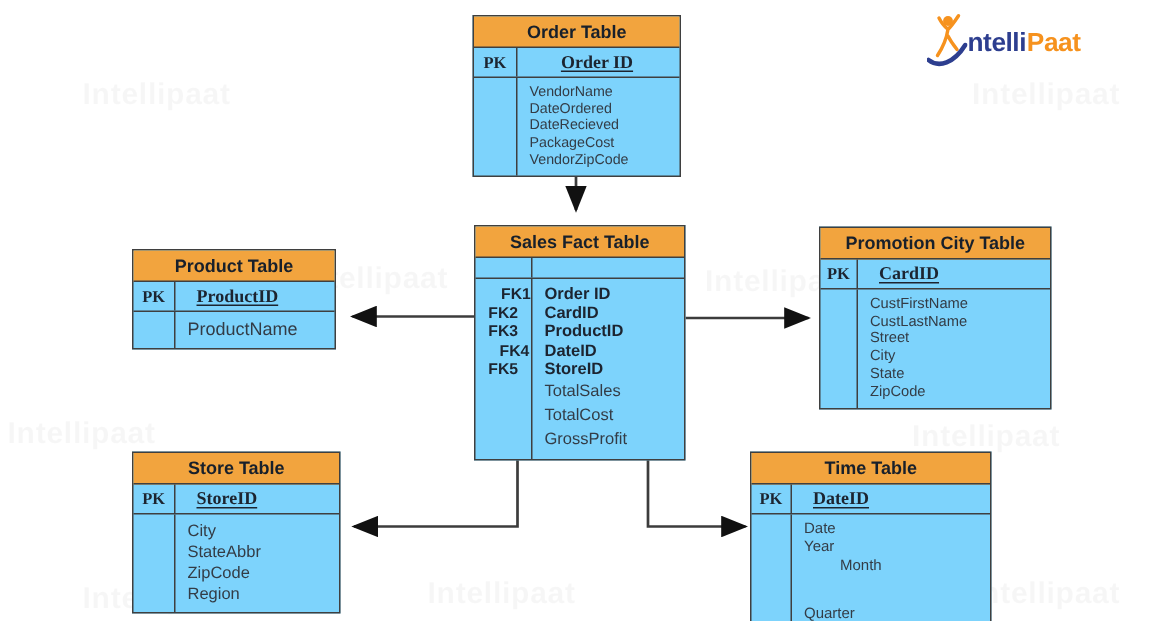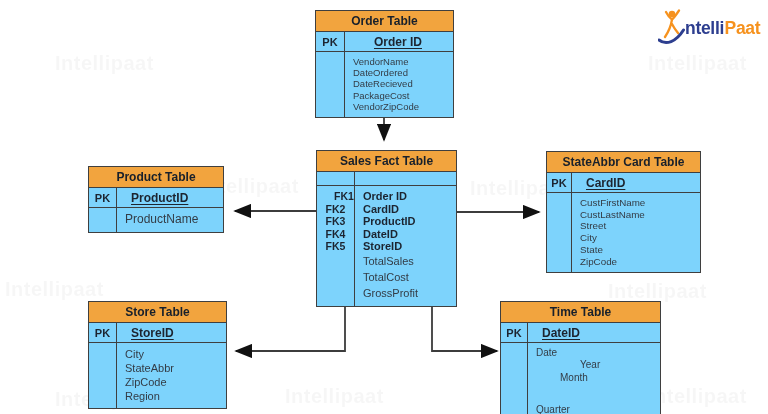--- a/index.html
+++ b/index.html
@@ -14,21 +14,21 @@
   }
   
   .db-table{
     position:absolute;border:1px solid #3f3f3f;background:#7dd3fc;color:#1c2430;
     box-sizing:border-box;display:flex;flex-direction:column;
   }
   .t-head{
     background:#f2a43e;border-bottom:1px solid #3f3f3f;text-align:center;
     font-weight:bold;font-size:12px;line-height:13px;padding:3.5px 2px;color:#18202b;
   }
-  .t-pkrow{display:flex;border-bottom:1px solid #3f3f3f;align-items:center;min-height:19px;}
+  .t-pkrow{display:flex;border-bottom:1px solid #3f3f3f;align-items:center;min-height:19px;font-family:Liberation Serif, serif;}
   .fact .t-pkrow{min-height:13px;}
   .t-key{
     border-right:1px solid #3f3f3f;align-self:stretch;flex-shrink:0;
     display:flex;align-items:center;justify-content:center;
     font-weight:bold;font-size:11px;
   }
   .t-pkfield{
     flex:1;font-weight:bold;font-size:12px;padding:2px 2px 2px 14px;
   }
   .t-pkfield.u{text-decoration:underline;text-underline-offset:2px;}
@@ -36,21 +36,21 @@
   .t-body{display:flex;flex:1;}
   .t-keycol{flex-direction:column;justify-content:flex-start;padding-top:4px;align-items:center;}
   .fk-key{font-weight:bold;font-size:10.5px;line-height:12.6px;}
   .t-fields{flex:1;padding:4px 2px 5px 8px;}
   .t-field{color:#333c46;}
   .t-field.b{font-weight:bold;color:#1c2430;}
   .t-field.measure{line-height:16px !important;}
   
   #connectors{position:absolute;left:0;top:0;pointer-events:none;}
   
-  .logo{position:absolute;left:658px;top:6px;display:flex;align-items:center;height:42px;}
+  .logo{position:absolute;left:618px;top:6px;display:flex;align-items:center;height:42px;}
   .logo-text{font-size:17.5px;font-weight:bold;letter-spacing:-0.3px;margin-top:2px;}
   .logo-blue{color:#2d3e8f;}
   .logo-orange{color:#f6921e;margin-left:0.5px;}
 </style>
 </head>
 <body>
 
 <div id="stage">
 
   <svg id="connectors" width="768" height="414" viewBox="0 0 768 414">
@@ -107,21 +107,21 @@
       <div class="t-head">Sales Fact Table</div>
       <div class="t-pkrow">
         <div class="t-key" style="width: 37px;"></div>
         <div class="t-pkfield"></div>
       </div>
       <div class="t-body">
         <div class="t-key t-keycol" style="width: 37px;">
           <div class="fk-key" style="line-height: 12.6px; margin-left: 17px;">FK1</div>
           <div class="fk-key" style="line-height: 12.6px;">FK2</div>
           <div class="fk-key" style="line-height: 12.6px;">FK3</div>
-          <div class="fk-key" style="line-height: 12.6px;">FK4</div>
+          <div class="fk-key" style="line-height: 12.6px; padding-left: 15px;">FK4</div>
           <div class="fk-key" style="line-height: 12.6px;">FK5</div>
         </div>
         <div class="t-fields">
           <div class="t-field b" style="font-size: 11px; line-height: 12.6px;">Order ID</div>
           <div class="t-field b" style="font-size: 11px; line-height: 12.6px;">CardID</div>
           <div class="t-field b" style="font-size: 11px; line-height: 12.6px;">ProductID</div>
           <div class="t-field b" style="font-size: 11px; line-height: 12.6px;">DateID</div>
           <div class="t-field b" style="font-size: 11px; line-height: 12.6px;">StoreID</div>
           <div class="t-field measure" style="font-size: 11px; line-height: 12.6px;">TotalSales</div>
           <div class="t-field measure" style="font-size: 11px; line-height: 12.6px;">TotalCost</div>
@@ -136,21 +136,21 @@
         <div class="t-pkfield u">ProductID</div>
       </div>
       <div class="t-body">
         <div class="t-key t-keycol" style="width: 27px;"></div>
         <div class="t-fields">
           <div class="t-field" style="font-size: 12px; line-height: 15px;">ProductName</div>
         </div>
       </div>
     </div>
     <div class="db-table" style="left: 546px; top: 151px; width: 155px;">
-      <div class="t-head">StateAbbr Card Table</div>
+      <div class="t-head">Promotion City Table</div>
       <div class="t-pkrow">
         <div class="t-key" style="width: 24px;">PK</div>
         <div class="t-pkfield u">CardID</div>
       </div>
       <div class="t-body">
         <div class="t-key t-keycol" style="width: 24px;"></div>
         <div class="t-fields">
           <div class="t-field" style="font-size: 9.8px; line-height: 11.7px;">CustFirstName</div>
           <div class="t-field" style="font-size: 9.8px; line-height: 11.7px;">CustLastName</div>
           <div class="t-field" style="font-size: 9.8px; line-height: 11.7px;">Street</div>
@@ -179,20 +179,20 @@
     <div class="db-table" style="left: 500px; top: 301px; width: 161px;">
       <div class="t-head">Time Table</div>
       <div class="t-pkrow">
         <div class="t-key" style="width: 26px;">PK</div>
         <div class="t-pkfield u">DateID</div>
       </div>
       <div class="t-body">
         <div class="t-key t-keycol" style="width: 26px;"></div>
         <div class="t-fields">
           <div class="t-field" style="font-size: 10px; line-height: 12.4px;">Date</div>
-          <div class="t-field" style="font-size: 10px; line-height: 12.4px; margin-left: 44px;">Year</div>
+          <div class="t-field" style="font-size: 10px; line-height: 12.4px;">Year</div>
           <div class="t-field" style="font-size: 10px; line-height: 12.4px; padding-left: 24px;">Month</div>
           <div class="t-field" style="font-size: 10px; line-height: 12.4px; margin-top: 20px;">Quarter</div>
           <div class="t-field" style="font-size: 10px; line-height: 12.4px;">DayofWeek</div>
         </div>
       </div>
     </div>
   </div>
 
 </body></html>

